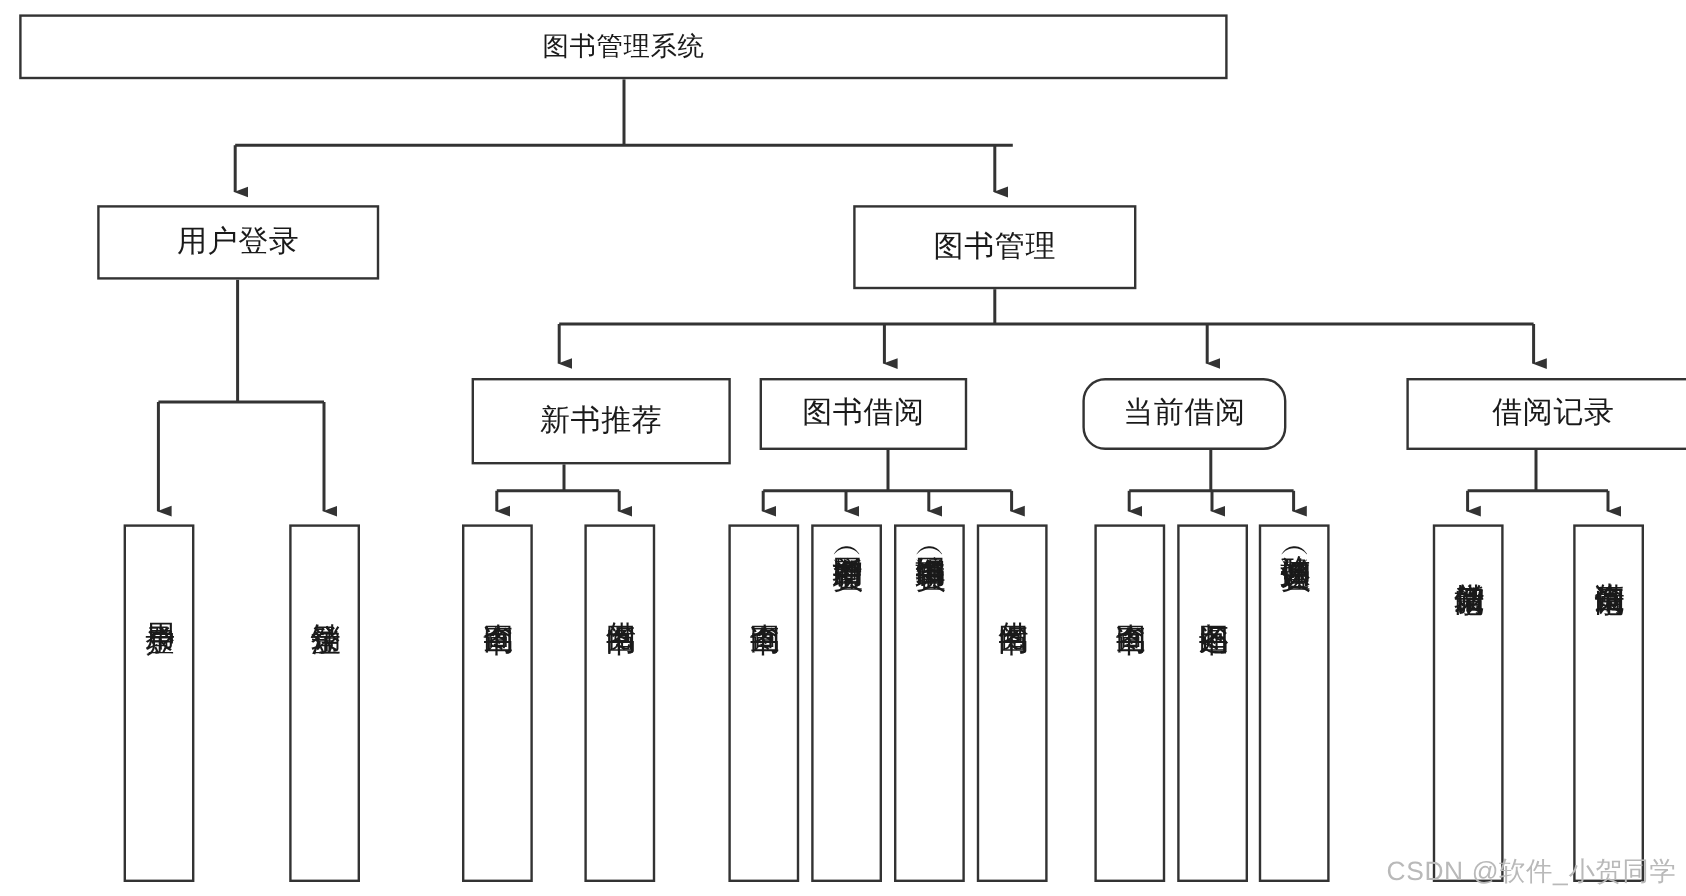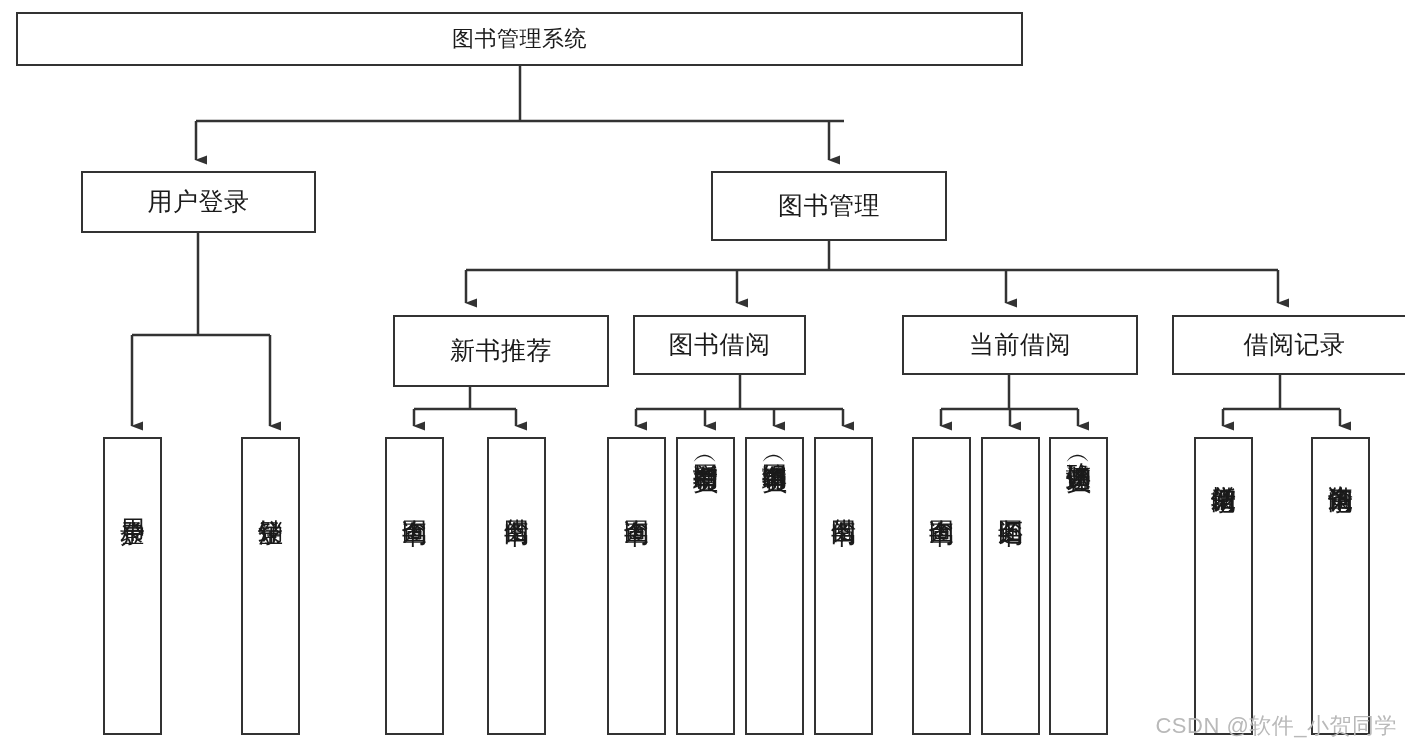--- a/index.html
+++ b/index.html
@@ -141,21 +141,21 @@
   <div class="node horiz" style="left:711px; top:171px; width:236px; height:70px;">
     <span class="label">图书管理</span>
   </div>
 
   <div class="node horiz" style="left:362px; top:315px; width:216px; height:72px;margin-left:31px;">
     <span class="label">新书推荐</span>
   </div>
   <div class="node horiz" style="left:633px; top:315px; width:173px; height:60px;">
     <span class="label">图书借阅</span>
   </div>
-  <div class="node horiz" style="left:902px; top:315px; width:236px; height:60px;">
+  <div class="node horiz" style="left:902px; top:315px; width:170px; height:60px;border-radius:19px;">
     <span class="label">当前借阅</span>
   </div>
   <div class="node horiz" style="left:1172px; top:315px; width:245px; height:60px;">
     <span class="label">借阅记录</span>
   </div>
 
   <div class="node vert" style="left:103px; top:437px; width:59px; height:298px; padding-top:60px;">
     <span class="label">用户登录</span>
   </div>
   <div class="node vert" style="left:241px; top:437px; width:59px; height:298px; padding-top:60px;">

